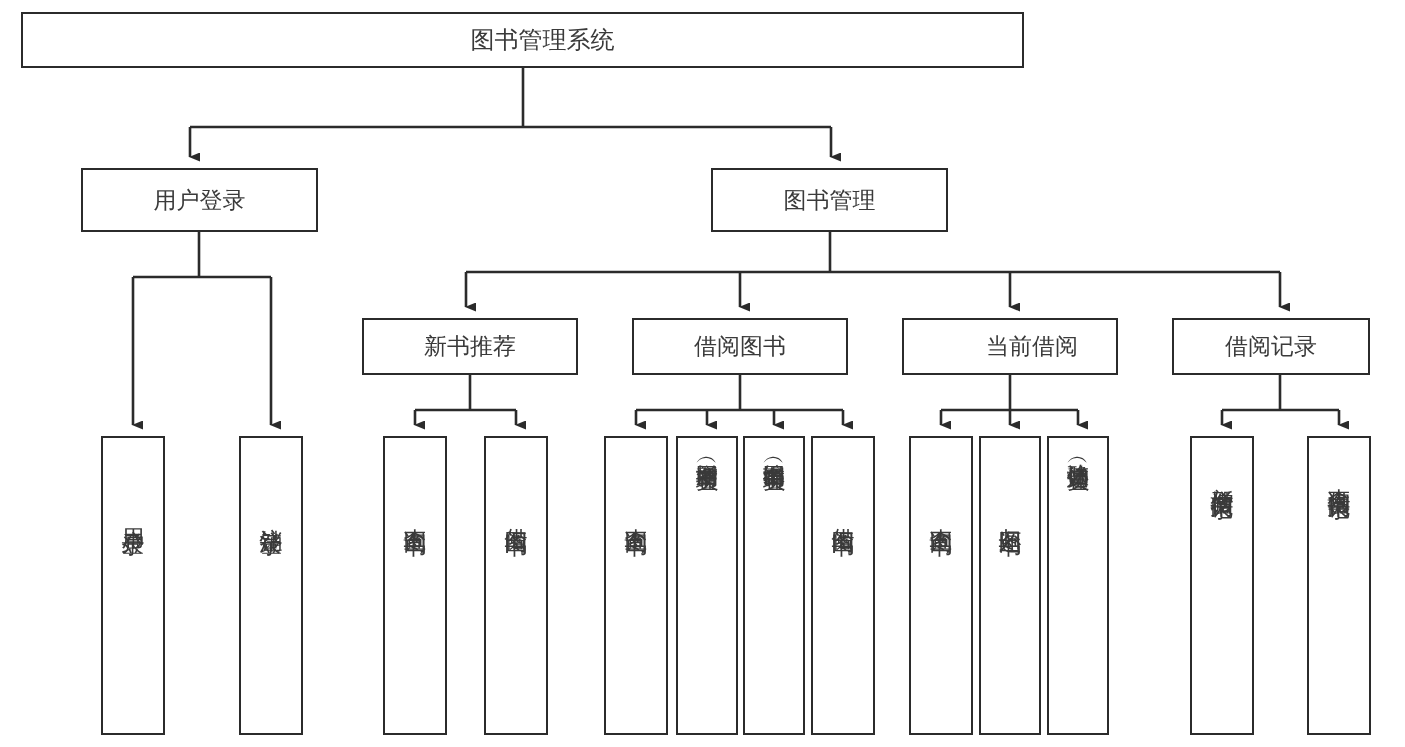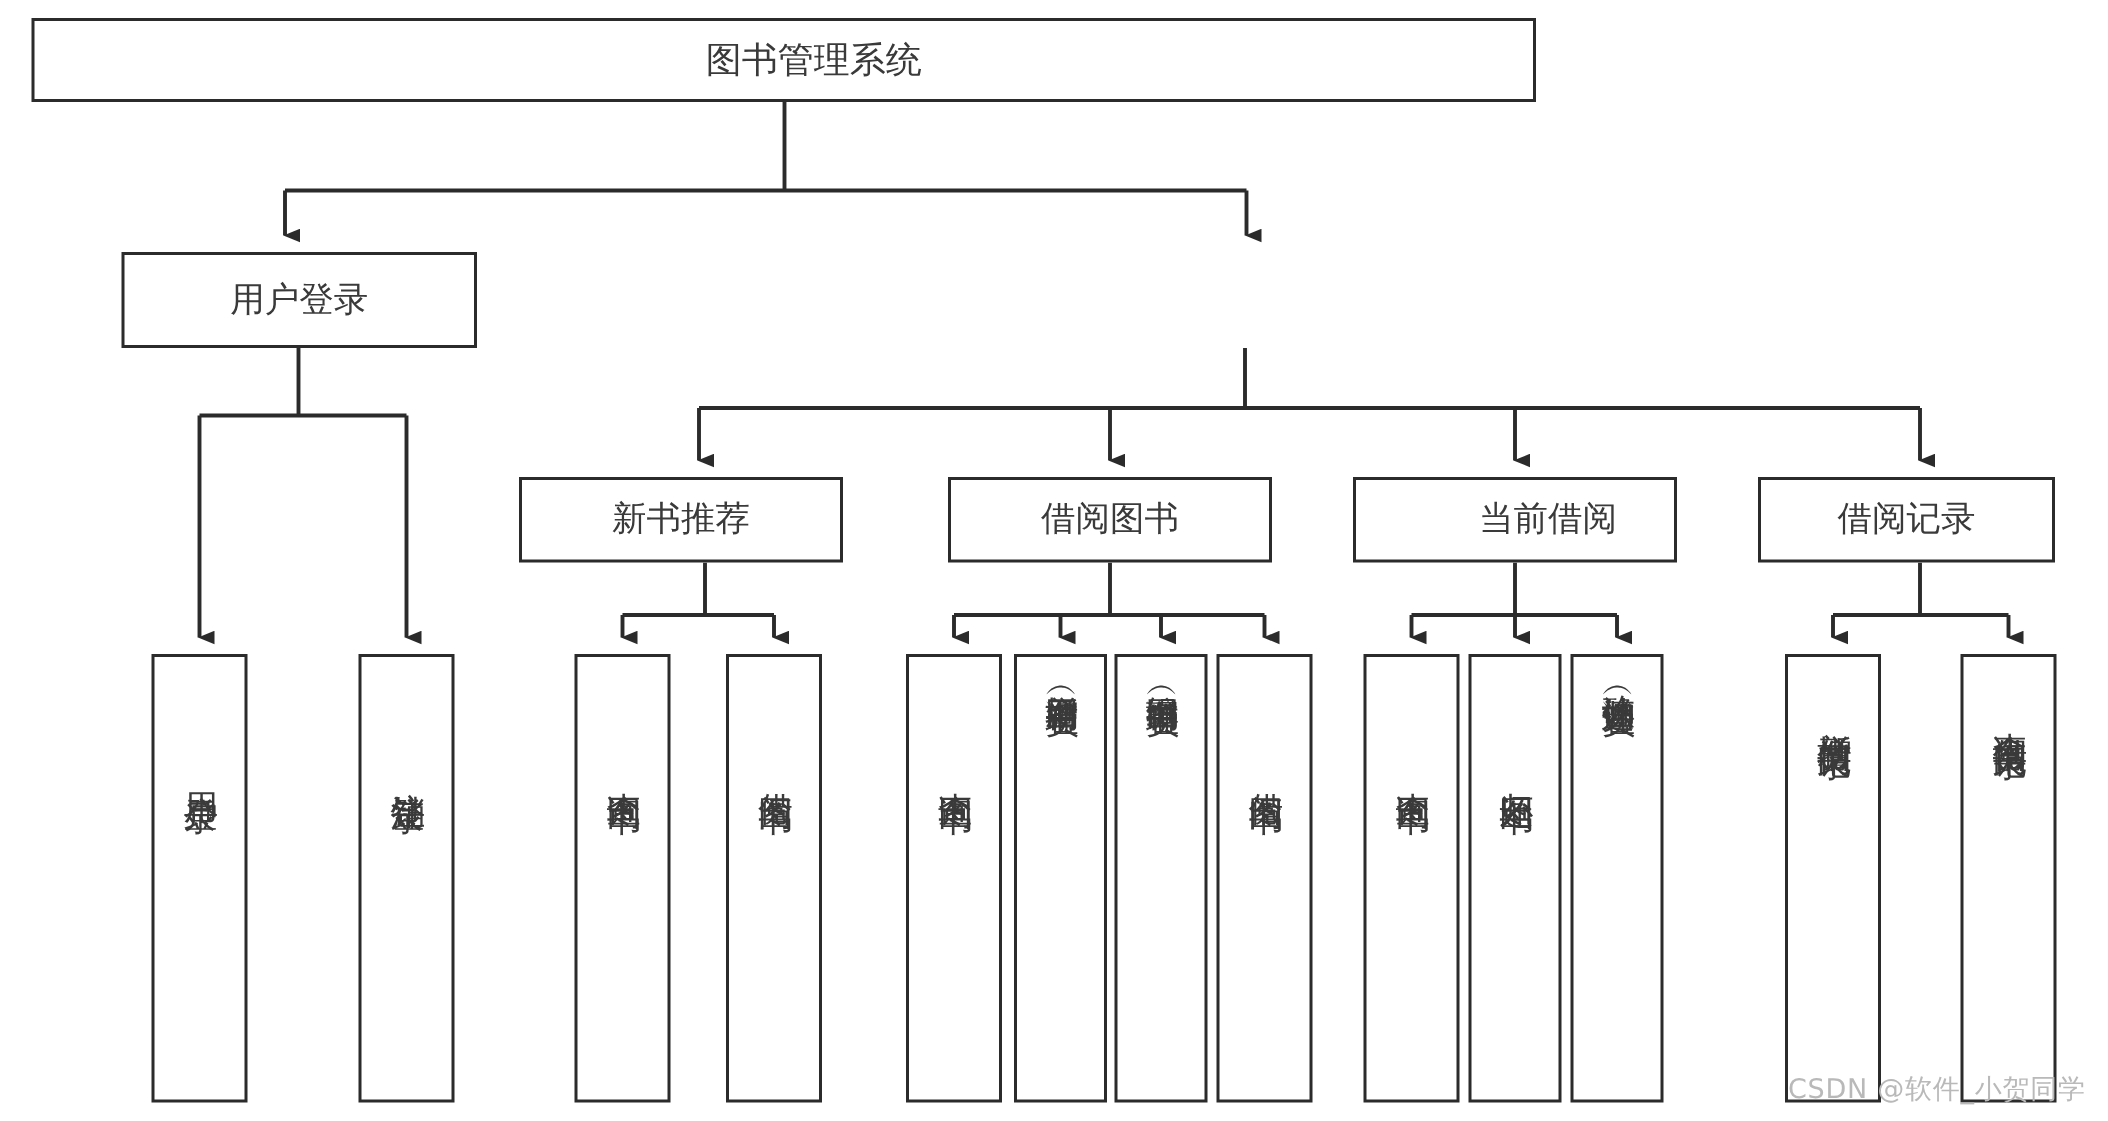--- a/index.html
+++ b/index.html
@@ -74,22 +74,25 @@
     </g>
   </svg>
 
   <div class="node root" style="left:21px;top:12px;width:1003px;height:56px;">
     <span>图书管理系统</span>
   </div>
 
   <div class="node h" style="left:81px;top:168px;width:237px;height:64px;">
     <span>用户登录</span>
   </div>
+  <div class="node h" style="left:711px;top:168px;width:237px;height:64px;">
+    <span>图书管理</span>
+  </div>
 
-  <div class="node h" style="left:346px;top:318px;width:216px;height:57px;">
+  <div class="node h" style="left:362px;top:318px;width:216px;height:57px;">
     <span>新书推荐</span>
   </div>
   <div class="node h" style="left:632px;top:318px;width:216px;height:57px;">
     <span>借阅图书</span>
   </div>
   <div class="node h" style="left:902px;top:318px;width:216px;height:57px;padding-left:44px;">
     <span>当前借阅</span>
   </div>
   <div class="node h" style="left:1172px;top:318px;width:198px;height:57px;">
     <span>借阅记录</span>
@@ -132,14 +135,13 @@
     <span class="vtext tall">确认归还（管理员）</span>
   </div>
 
   <div class="leaf" style="left:1190px;top:436px;width:64px;height:299px;padding-top:32px;">
     <span class="vtext">新增借阅记录</span>
   </div>
   <div class="leaf" style="left:1307px;top:436px;width:64px;height:299px;padding-top:32px;">
     <span class="vtext">查询借阅记录</span>
   </div>
 
-  <div class="wm">CSDN @软件_小贺同学</div>
 </div>
 
 </body></html>

